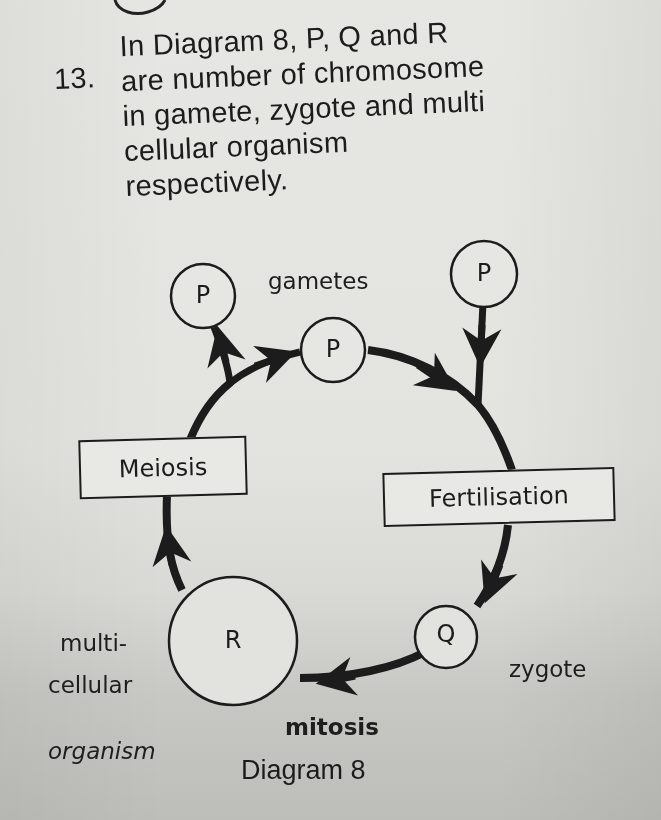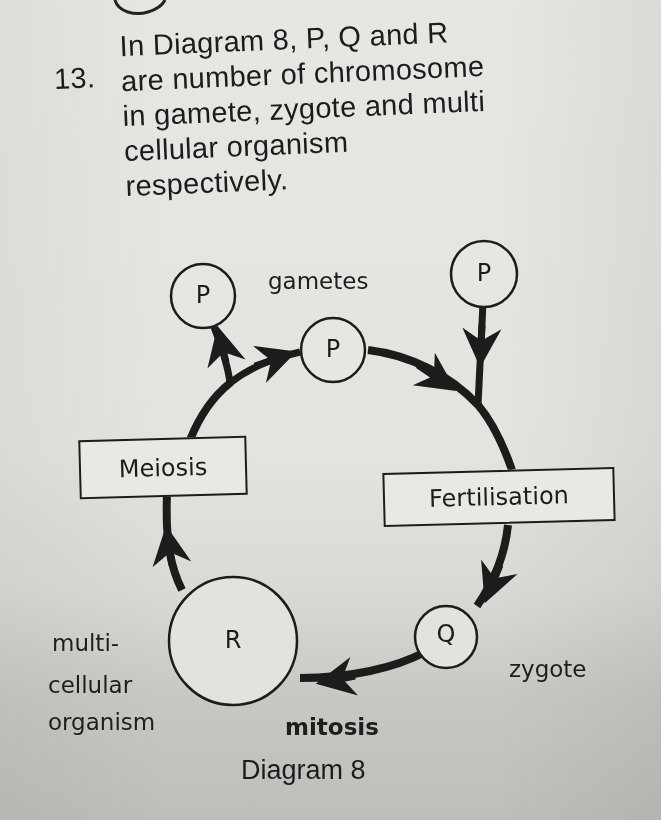--- a/index.html
+++ b/index.html
@@ -97,23 +97,23 @@
 
 <div class="circle-letter" style="left:183px; top:281px;">P</div>
 <div class="circle-letter" style="left:313px; top:335px;">P</div>
 <div class="circle-letter" style="left:464px; top:259px;">P</div>
 <div class="circle-letter" style="left:426px; top:620px;">Q</div>
 <div class="circle-letter" style="left:213px; top:626px;">R</div>
 
 <div class="lbl" style="left:268px; top:268px;">gametes</div>
 <div class="lbl" style="left:509px; top:656px;">zygote</div>
 <div class="lbl" style="left:285px; top:714px;font-weight:bold;">mitosis</div>
-<div class="lbl" style="left:52px; top:630px;text-align:right;">multi-</div>
+<div class="lbl" style="left:60px; top:630px;text-align:right;">multi-</div>
 <div class="lbl" style="left:48px; top:672px;">cellular</div>
-<div class="lbl" style="left:48px; top:709px;">organism</div>
+<div class="lbl" style="left:48px; top:738px;font-style:italic;">organism</div>
 
 <div class="box" style="left:79px; top:438px; width:164px; height:55px; transform:rotate(-1.5deg);">
   <span>Meiosis</span>
 </div>
 <div class="box" style="left:383px; top:470px; width:228px; height:50px; transform:rotate(-1.5deg);">
   <span>Fertilisation</span>
 </div>
 
 <div class="caption">Diagram 8</div>
 

